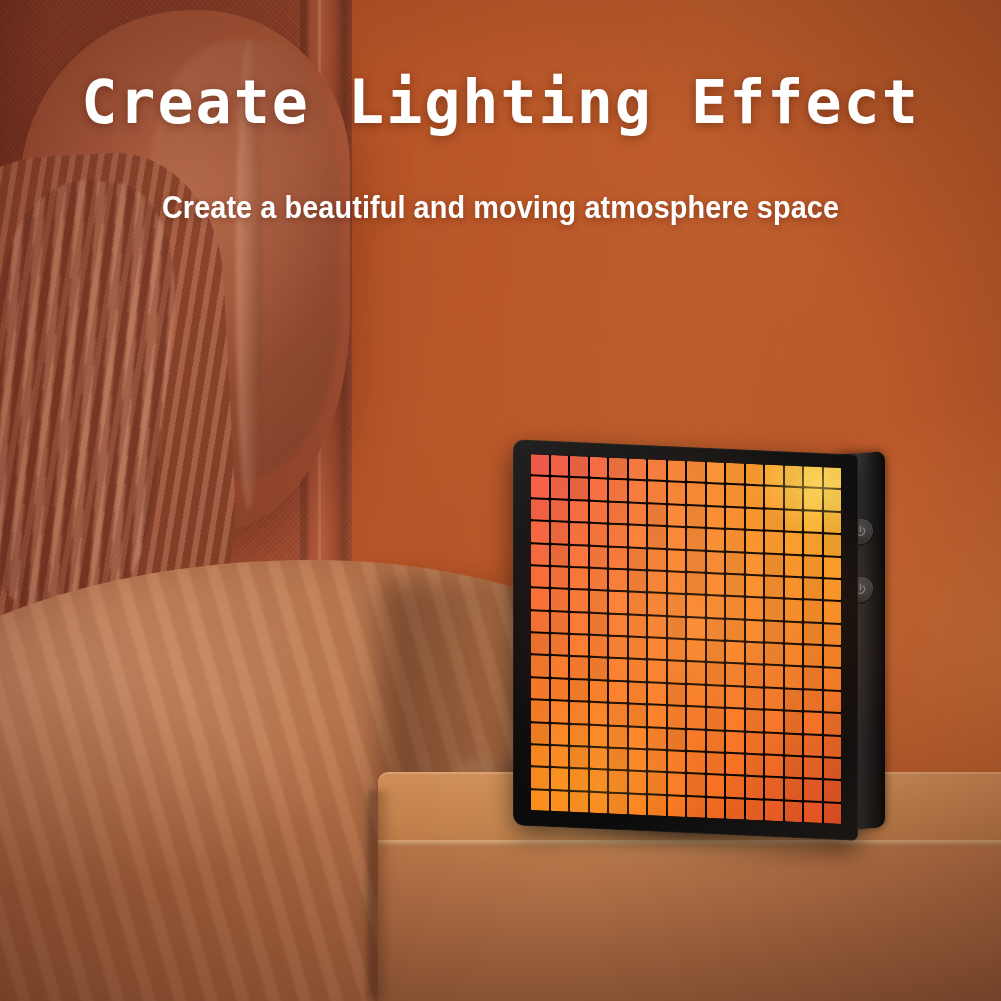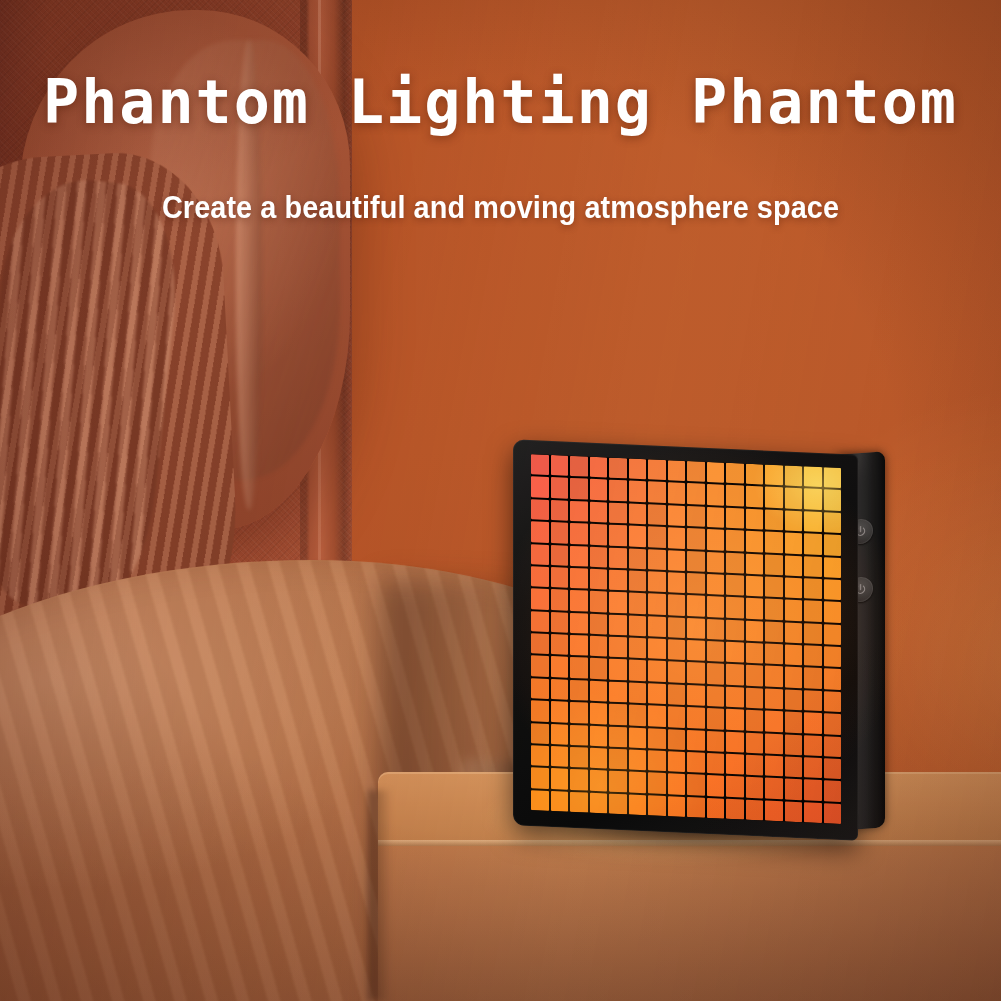--- a/index.html
+++ b/index.html
@@ -614,16 +614,16 @@
         </div>
       <div class="bloom"></div>
     </div>
   </div>
 
   <div class="device-halo"></div>
 
   <div class="grade"></div>
   <div class="vignette"></div>
 
-  <div class="title">Phantom Lighting Phantom</div>
+  <div class="title">Create Lighting Effect</div>
   <div class="subtitle">Create a beautiful and moving atmosphere space</div>
 
 </div>
 
 </body></html>

